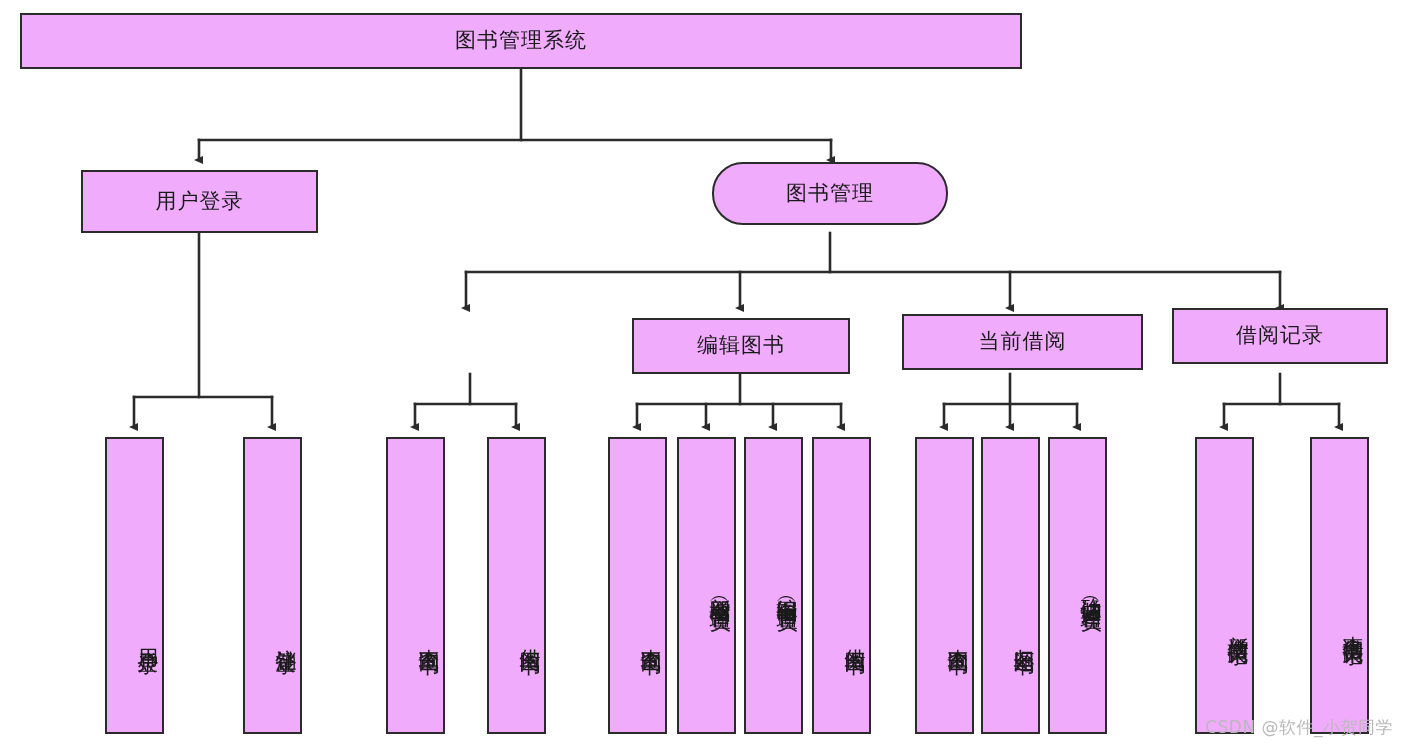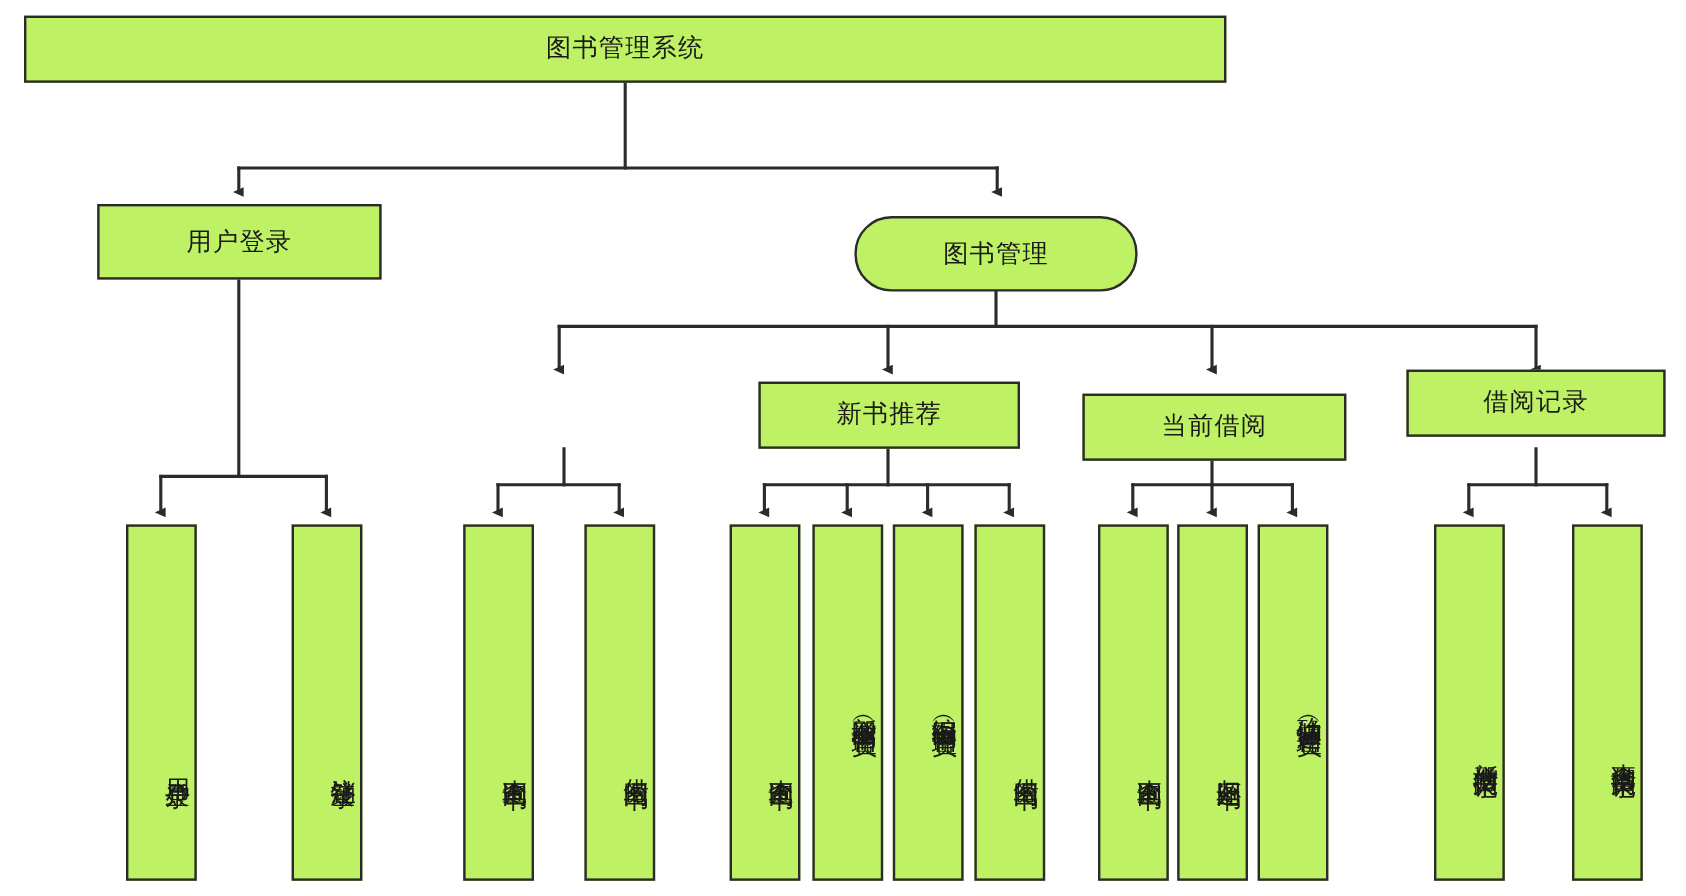--- a/index.html
+++ b/index.html
@@ -26,21 +26,21 @@
     left: 0;
     top: 0;
     width: 1405px;
     height: 747px;
     pointer-events: none;
   }
   .node {
     position: absolute;
     box-sizing: border-box;
     border: 2.5px solid #2b2b2b;
-    background: #bef264;
+    background: #f0abfc;
     display: flex;
     align-items: center;
     justify-content: center;
     color: #1a1a1a;
     letter-spacing: 1px;
   }
   .node.horiz {
     font-size: 21px;
     line-height: 1.2;
     white-space: nowrap;
@@ -126,38 +126,39 @@
       <path d="M1224,404 L1339,404"></path>
       <path d="M1224,404 L1224,427" marker-end="url(#arrow)"></path>
       <path d="M1339,404 L1339,427" marker-end="url(#arrow)"></path>
 
     </g>
   </svg>
 
   <div class="node horiz" style="left:20px; top:13px; width:1002px; height:56px;">图书管理系统</div>
 
   <div class="node horiz" style="left:81px; top:170px; width:237px; height:63px;">用户登录</div>
-  <div class="node horiz" style="left:712px; top:180px; width:236px; height:63px;border-radius:31px;">图书管理</div>
+  <div class="node horiz" style="left:712px; top:162px; width:236px; height:63px;border-radius:31px;">图书管理</div>
 
-  <div class="node horiz" style="left:632px; top:318px; width:218px; height:56px;">新书推荐</div>
-  <div class="node horiz" style="left:902px; top:328px; width:220px; height:56px;">当前借阅</div>
+  <div class="node horiz" style="left:632px; top:318px; width:218px; height:56px;">编辑图书</div>
+  <div class="node horiz" style="left:902px; top:314px; width:241px; height:56px;">当前借阅</div>
   <div class="node horiz" style="left:1172px; top:308px; width:216px; height:56px;">借阅记录</div>
 
   <div class="node vert pad-big" style="left:105px; top:437px; width:59px; height:297px;">用户登录</div>
   <div class="node vert pad-big" style="left:243px; top:437px; width:59px; height:297px;">注销登录</div>
 
   <div class="node vert pad-big" style="left:386px; top:437px; width:59px; height:297px;">查询图书</div>
   <div class="node vert pad-big" style="left:487px; top:437px; width:59px; height:297px;">借阅图书</div>
 
   <div class="node vert pad-big" style="left:608px; top:437px; width:59px; height:297px;">查询图书</div>
   <div class="node vert pad-small" style="left:677px; top:437px; width:59px; height:297px;">新增图书（管理员）</div>
   <div class="node vert pad-small" style="left:744px; top:437px; width:59px; height:297px;">编辑图书（管理员）</div>
   <div class="node vert pad-big" style="left:812px; top:437px; width:59px; height:297px;">借阅图书</div>
 
   <div class="node vert pad-big" style="left:915px; top:437px; width:59px; height:297px;">查询图书</div>
   <div class="node vert pad-big" style="left:981px; top:437px; width:59px; height:297px;">归还图书</div>
   <div class="node vert pad-small" style="left:1048px; top:437px; width:59px; height:297px;">确认归还（管理员）</div>
 
   <div class="node vert pad-xxl" style="left:1195px; top:437px; width:59px; height:297px;">新增借阅记录</div>
   <div class="node vert pad-xxl" style="left:1310px; top:437px; width:59px; height:297px;">查询借阅记录</div>
 
+  <div class="watermark">CSDN @软件_小贺同学</div>
 
 </div>
 
 </body></html>

